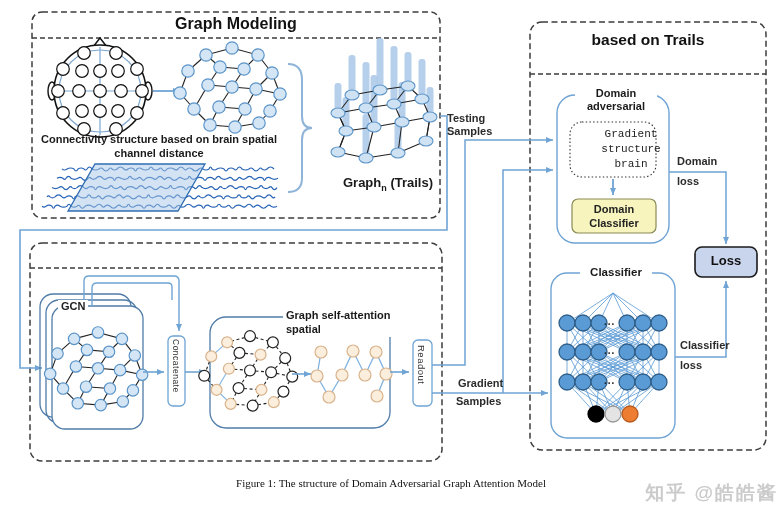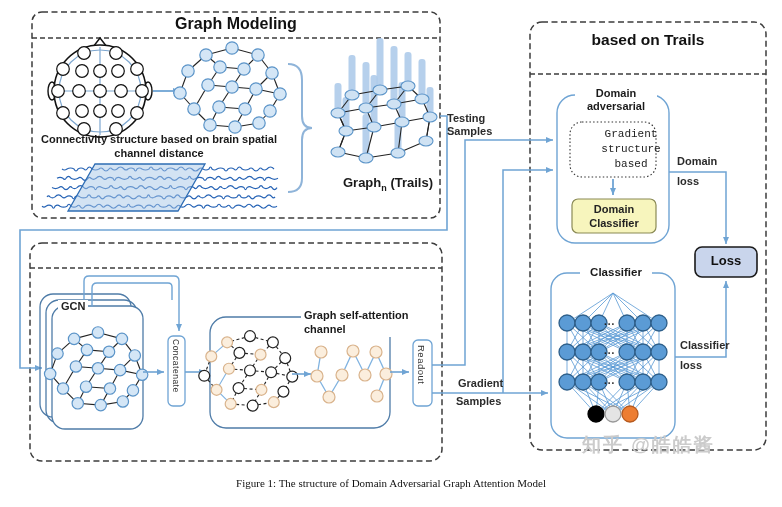--- a/index.html
+++ b/index.html
@@ -485,23 +485,23 @@
 <div class="lbl small bold center" style="left:28px;top:133px;width:262px;white-space:normal;line-height:1.25;">
   <div>Connectivity structure based on brain spatial</div>
   <div>channel distance</div>
 </div>
 
 
 <div class="lbl small bold whitebg" style="left:58px;top:300px;color:#222;">GCN</div>
 
 <div class="lbl vtext" style="left:170px;top:339px;height:66px;font-size:8.5px;">Concatenate</div>
 
-<div class="lbl small bold whitebg" style="left:283px;top:308px;line-height:1.3;margin-left:18px;">
+<div class="lbl small bold whitebg" style="left:283px;top:308px;line-height:1.3;">
   <div>Graph self-attention</div>
-  <div>channel</div>
+  <div>spatial</div>
 </div>
 
 <div class="lbl vtext" style="left:415px;top:345px;height:58px;font-size:9.5px;">Readout</div>
 
 <div class="lbl conn-lbl" style="left:447px;top:112px;line-height:1.2;">
   <div>Testing</div>
   <div>Samples</div>
 </div>
 
 <div class="lbl conn-lbl" style="left:458px;top:377px;">Gradient</div>
@@ -512,21 +512,21 @@
 </div>
 
 <div class="lbl small bold center whitebg" style="left:575px;top:87px;width:76px;line-height:1.2;">
   <div>Domain</div>
   <div>adversarial</div>
 </div>
 
 <div class="lbl small center" style="left:588px;top:127px;width:86px;line-height:1.35;color:#222;font-family:Liberation Mono, monospace;">
   <div>Gradient</div>
   <div>structure</div>
-  <div>based</div>
+  <div>brain</div>
 </div>
 
 <div class="lbl small bold center" style="left:572px;top:202px;width:84px;line-height:1.3;color:#222;">
   <div>Domain</div>
   <div>Classifier</div>
 </div>
 
 <div class="lbl small bold center whitebg" style="left:580px;top:266px;width:66px;font-size:11.5px;">Classifier</div>
 
 <div class="lbl loss-lbl center" style="left:695px;top:254px;width:62px;">Loss</div>
@@ -536,15 +536,15 @@
 
 <div class="lbl conn-lbl" style="left:680px;top:339px;">Classifier</div>
 <div class="lbl conn-lbl" style="left:680px;top:359px;">loss</div>
 
 <div class="lbl dots" style="left:604px;top:316px;">...</div>
 <div class="lbl dots" style="left:604px;top:345px;">...</div>
 <div class="lbl dots" style="left:604px;top:375px;">...</div>
 
 <div class="lbl caption center" style="left:0;top:477px;width:782px;">Figure 1: The structure of Domain Adversarial Graph Attention Model</div>
 
-<div class="lbl watermark" style="left:582px;top:434px;width:196px;">知乎 @皓皓酱</div>
+<div class="lbl watermark" style="left:582px;top:482px;width:196px;text-align:right;">知乎 @皓皓酱</div>
 
 </div>
 
 </body></html>

